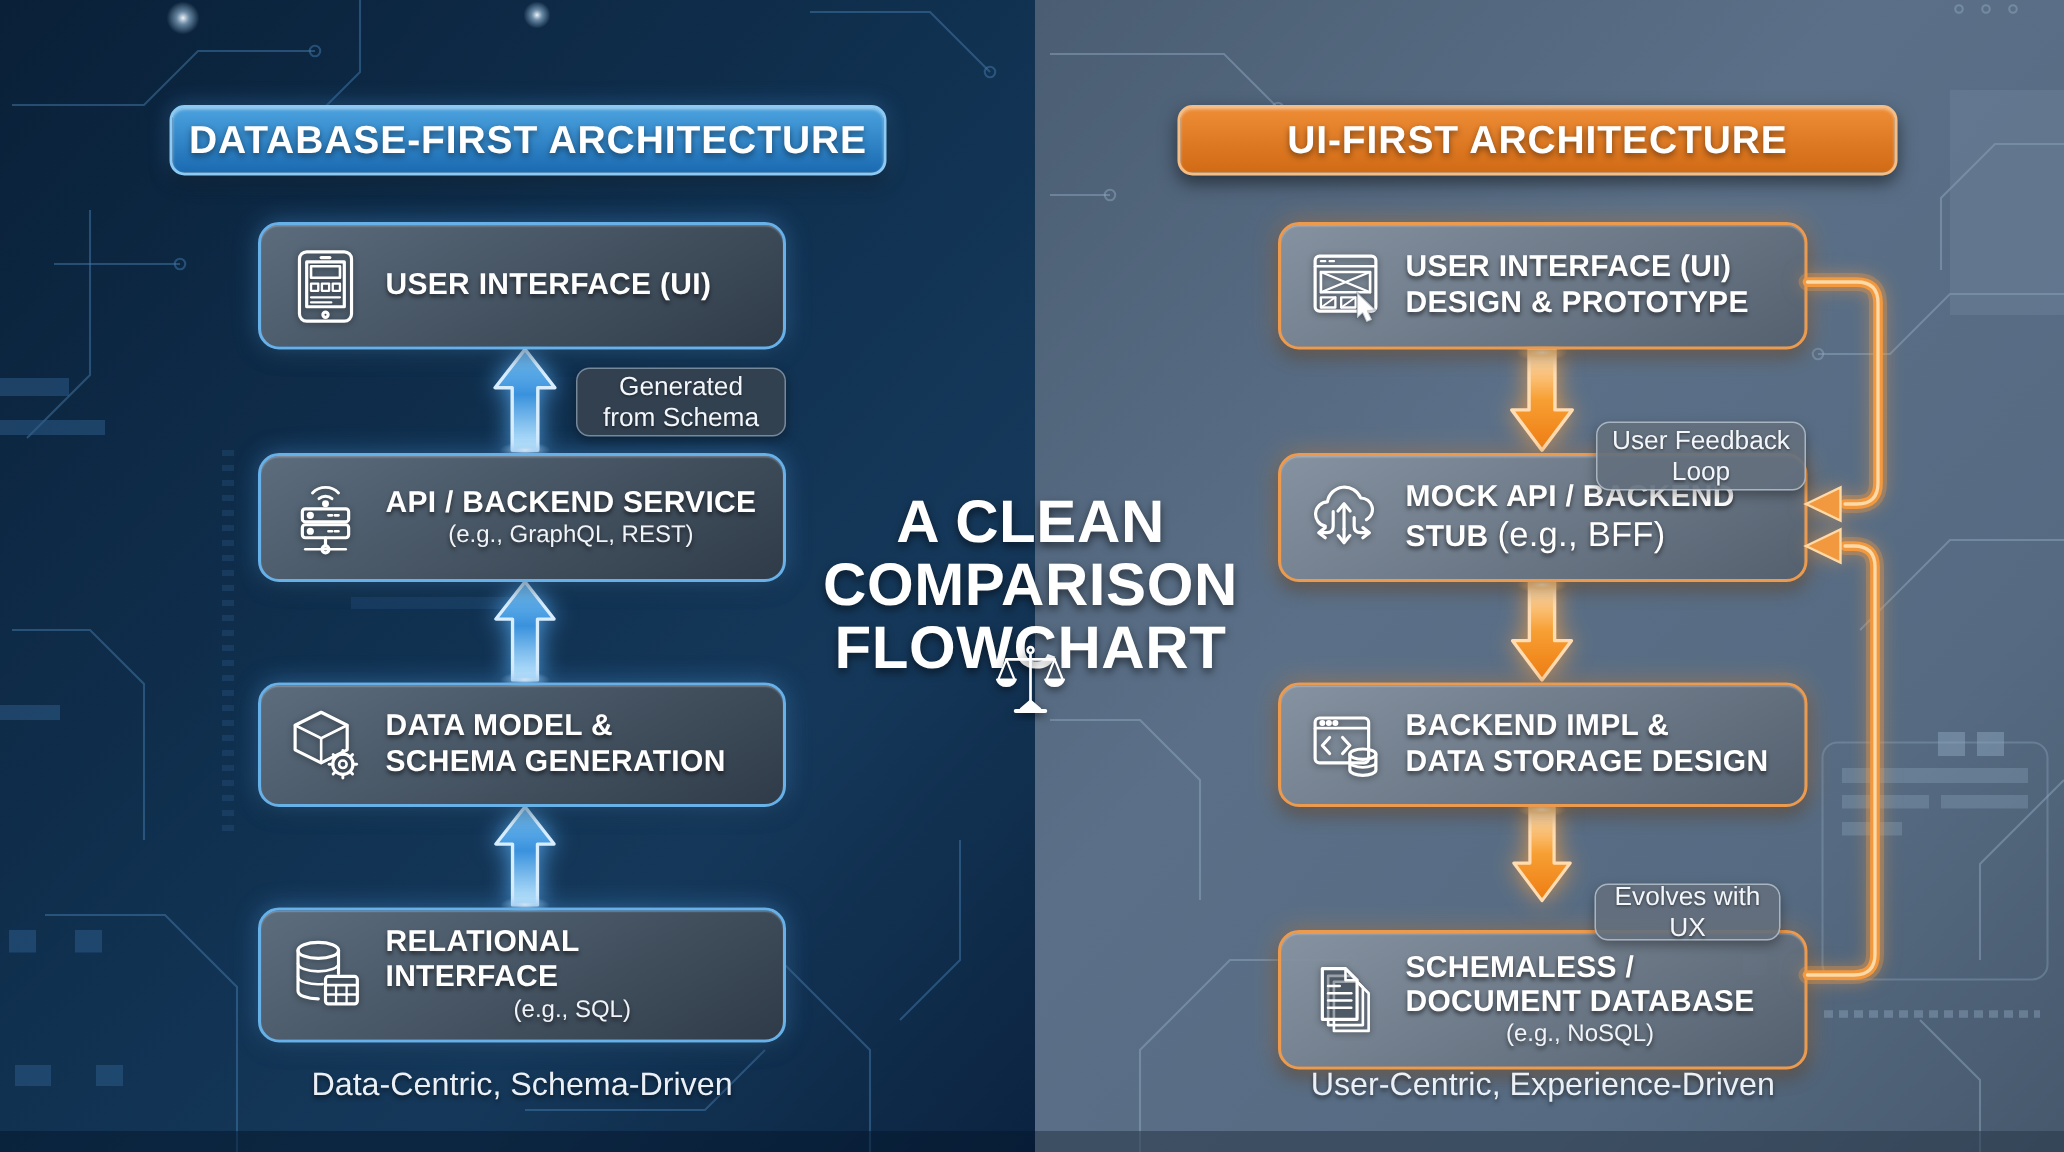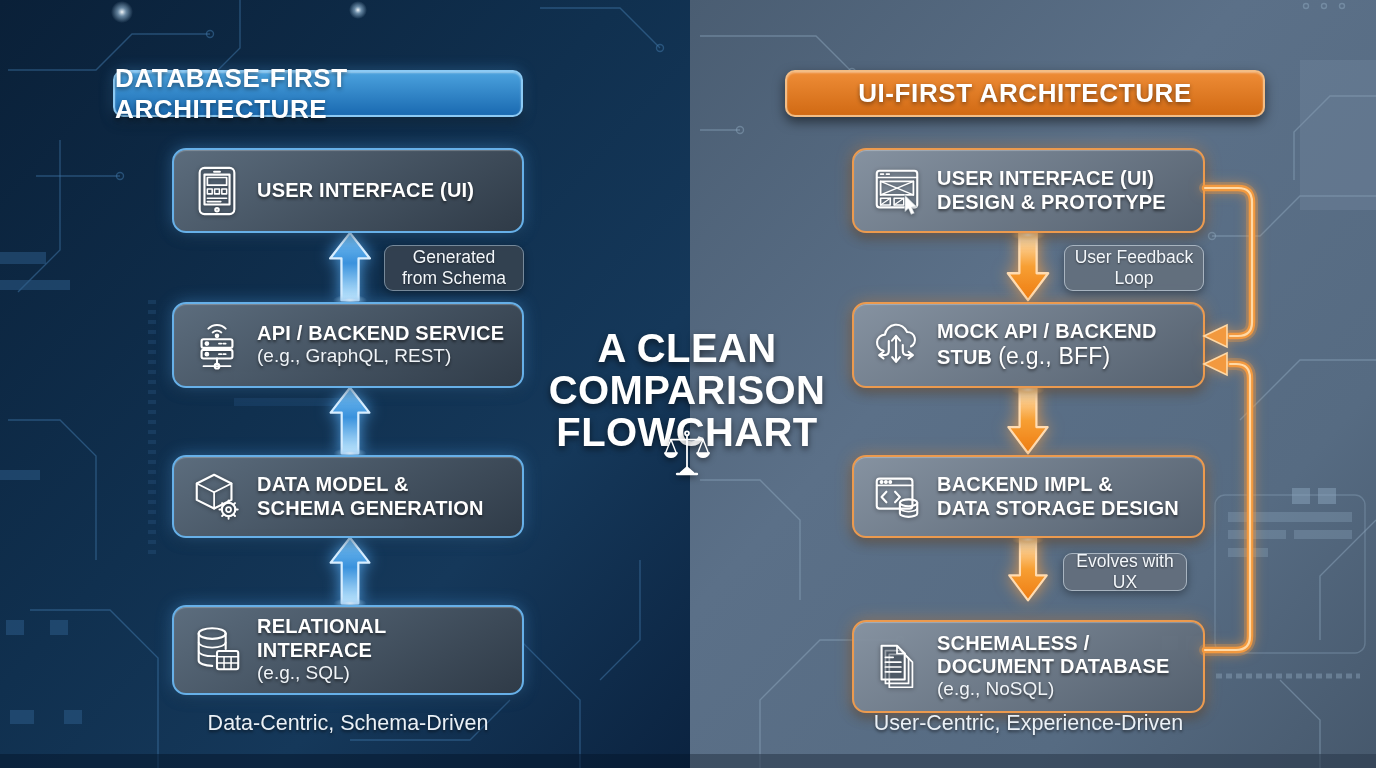--- a/index.html
+++ b/index.html
@@ -6,21 +6,21 @@
   #stage{position:relative;width:1376px;height:768px;overflow:hidden;
          font-family:"Liberation Sans",sans-serif;}
   svg{display:block;}
   .bg{position:absolute;left:0;top:0;z-index:0;}
 
   
   .hdr{position:absolute;top:70px;height:47px;z-index:4;border-radius:10px;
        display:flex;align-items:center;justify-content:center;color:#fff;
        font-weight:bold;font-size:26px;letter-spacing:.6px;box-sizing:border-box;
        text-shadow:0 2px 4px rgba(0,0,0,.45);}
-  .hdr-l{left:113px;width:410px;background:linear-gradient(180deg,#4ba2de,#1a6ab1);
+  .hdr-l{left:113px;width:478px;background:linear-gradient(180deg,#4ba2de,#1a6ab1);
          border:2px solid #8ccaf4;
          box-shadow:0 5px 12px rgba(0,0,0,.5),0 0 14px rgba(70,150,220,.45),inset 0 1px 2px rgba(255,255,255,.45);}
   .hdr-r{left:785px;width:480px;background:linear-gradient(180deg,#ee8c36,#d16a14);
          border:2px solid #f3bd85;
          box-shadow:0 5px 12px rgba(0,0,0,.5),inset 0 1px 2px rgba(255,255,255,.4);}
 
   
   .fbox{position:absolute;display:flex;align-items:center;gap:13px;padding:0 16px;
         border-radius:14px;box-sizing:border-box;z-index:4;}
   .lbox{left:172px;width:352px;border:2px solid #67b0e8;
@@ -29,31 +29,31 @@
   .rbox{left:852px;width:353px;border:2px solid #ec9a4e;
         background:linear-gradient(150deg,rgba(136,148,162,.95),rgba(84,96,110,.97));
         box-shadow:0 0 16px rgba(242,150,60,.4),0 5px 12px rgba(0,0,0,.35),inset 0 1px 1px rgba(255,255,255,.28);}
   .ficon{flex:0 0 54px;height:54px;display:flex;align-items:center;justify-content:center;}
   .ficon svg{width:54px;height:54px;stroke:#fff;fill:none;stroke-width:2.2;
              stroke-linecap:round;stroke-linejoin:round;
              filter:drop-shadow(0 1px 2px rgba(0,0,0,.4));}
   .ftxt{display:flex;flex-direction:column;justify-content:center;color:#fff;
         text-shadow:0 2px 3px rgba(0,0,0,.55);}
   .t{font-weight:bold;font-size:20px;line-height:1.17;letter-spacing:.2px;}
-  .s{font-weight:normal;font-size:19px;line-height:1.2;color:#f0f4f8;}
+  .s{font-weight:normal;font-size:16px;line-height:1.2;color:#f0f4f8;text-align:center;}
   .inline-s{font-weight:normal;font-size:23px;margin-left:6px;}
 
   
   .badge{position:absolute;z-index:4;display:flex;flex-direction:column;align-items:center;
          justify-content:center;border-radius:9px;color:#f3f7fb;font-size:17.5px;line-height:1.22;
          text-shadow:0 1px 2px rgba(0,0,0,.5);box-sizing:border-box;text-align:center;}
   .badge-l{background:rgba(54,66,80,.9);border:1.5px solid rgba(165,185,205,.6);
            box-shadow:0 3px 8px rgba(0,0,0,.35);}
   .badge-r{background:rgba(99,111,125,.92);border:1.5px solid rgba(208,218,228,.65);
-           box-shadow:0 3px 8px rgba(0,0,0,.35);}
+           box-shadow:0 3px 8px rgba(0,0,0,.35);margin-top:36px;}
 
   
   .caption{position:absolute;top:711px;z-index:4;text-align:center;color:#eaf0f6;
            font-size:21.5px;text-shadow:0 2px 3px rgba(0,0,0,.5);}
   .cap-l{left:152px;width:392px;}
   .cap-r{left:832px;width:393px;}
 
   
   .center-title{position:absolute;left:547px;top:327px;width:280px;z-index:4;text-align:center;
                 color:#fff;font-weight:bold;font-size:40px;line-height:1.05;letter-spacing:.4px;

